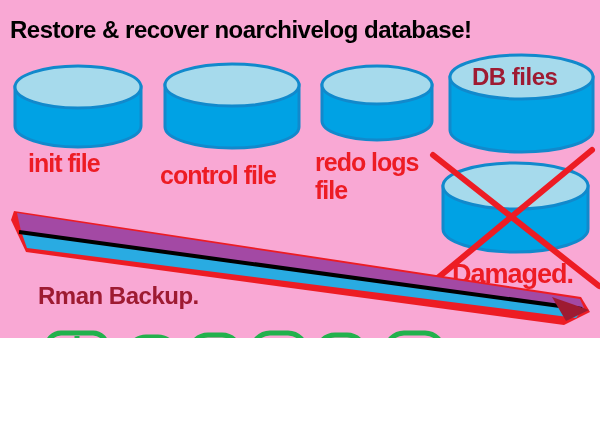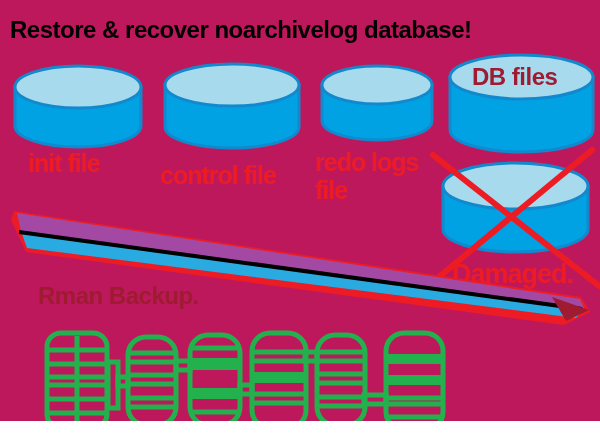--- a/index.html
+++ b/index.html
@@ -1,16 +1,16 @@
 <!DOCTYPE html>
 <html><head>
 <meta charset="utf-8">
 <style>
   html,body{margin:0;padding:0;background:#fff;}
-  .canvas{position:relative;width:600px;height:421px;background:#be185d;overflow:hidden;}
+  .canvas{position:relative;width:600px;height:338px;background:#f9a8d4;overflow:hidden;}
   svg{position:absolute;left:0;top:0;}
   .title-text{font-family:"Liberation Sans",sans-serif;font-weight:bold;font-size:24px;fill:#000000;letter-spacing:-0.5px;}
   .lbl-red{font-family:"Liberation Sans",sans-serif;font-weight:bold;font-size:25px;fill:#ED1C24;letter-spacing:-1px;}
   .lbl-red-big{font-family:"Liberation Sans",sans-serif;font-weight:bold;font-size:27px;fill:#ED1C24;letter-spacing:-1px;}
   .lbl-maroon{font-family:"Liberation Sans",sans-serif;font-weight:bold;font-size:24px;fill:#9E1B32;letter-spacing:-0.5px;}
   .cyl-body{fill:#00A2E4;stroke:#1189CC;stroke-width:3;}
   .cyl-top{fill:#A6DAEC;stroke:#1189CC;stroke-width:3;}
 </style>
 </head>
 <body>

